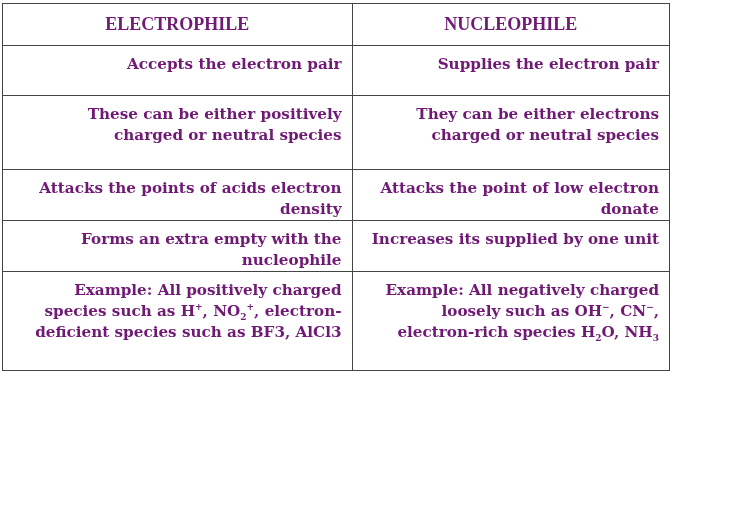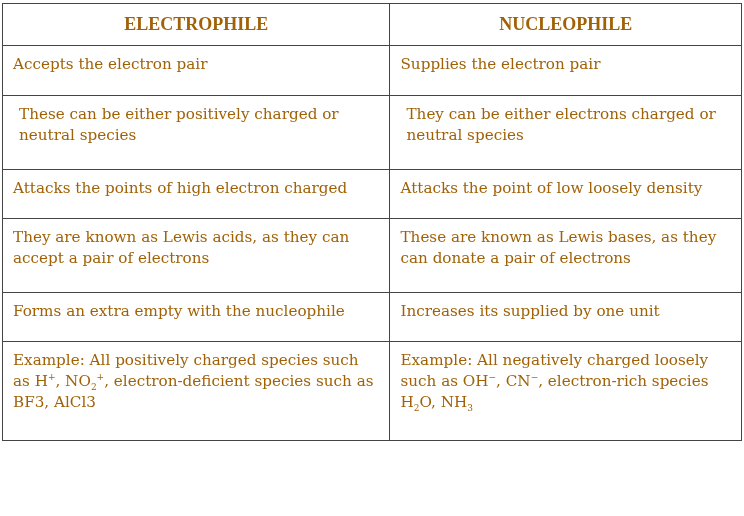--- a/index.html
+++ b/index.html
@@ -1,30 +1,30 @@
 <!DOCTYPE html>
 <html><head>
 <meta charset="utf-8">
 <style>
   html, body { margin: 0; padding: 0; background: #ffffff; }
   body { width: 744px; height: 516px; overflow: hidden; position: relative; }
   table {
     position: absolute; left: 2px; top: 3px;
-    width: 740px; border-collapse: collapse;
+    width: 668px; border-collapse: collapse;
     font-family: "DejaVu Serif", "Liberation Serif", serif;
-    color: #a16207;
+    color: #701a75;
   }
   th, td {
     border: 1.5px solid #444444;
     vertical-align: top;
-    text-align: left;
+    text-align: right;
     padding: 8px 10px 0 10px;
     font-size: 15.2px;
     line-height: 21px;
-    font-weight: normal;
+    font-weight: bold;
   }
   th {
     text-align: center; font-weight: bold; font-size: 16px;
     vertical-align: middle; padding: 0; height: 41px;
     font-family: "Liberation Serif", "DejaVu Serif", serif;
     font-size: 18px;
   }
   col.c1 { width: 388px; }
   col.c2 { width: 352px; }
   tr.r1 td { height: 41px; }
@@ -53,26 +53,22 @@
   <tbody>
     <tr class="r1">
       <td>Accepts the electron pair</td>
       <td>Supplies the electron pair</td>
     </tr>
     <tr class="r2">
       <td>These can be either positively charged or neutral species</td>
       <td>They can be either electrons charged or neutral species</td>
     </tr>
     <tr class="r4">
-      <td>Attacks the points of high electron charged</td>
-      <td>Attacks the point of low loosely density</td>
-    </tr>
-    <tr class="r5">
-      <td>They are known as Lewis acids, as they can accept a pair of electrons</td>
-      <td>These are known as Lewis bases, as they can donate a pair of electrons</td>
+      <td>Attacks the points of acids electron density</td>
+      <td>Attacks the point of low electron donate</td>
     </tr>
     <tr class="r6">
       <td>Forms an extra empty with the nucleophile</td>
       <td>Increases its supplied by one unit</td>
     </tr>
     <tr class="r7">
       <td><span>Example: All positively charged species such as H</span><sup>+</sup><span>, NO</span><sub>2</sub><sup>+</sup><span>, electron-deficient species such as BF3, AlCl3</span></td>
       <td><span>Example: All negatively charged loosely such as OH</span><sup>−</sup><span>, CN</span><sup>−</sup><span>, electron-rich species H</span><sub>2</sub><span>O, NH</span><sub>3</sub></td>
     </tr>
   </tbody>

